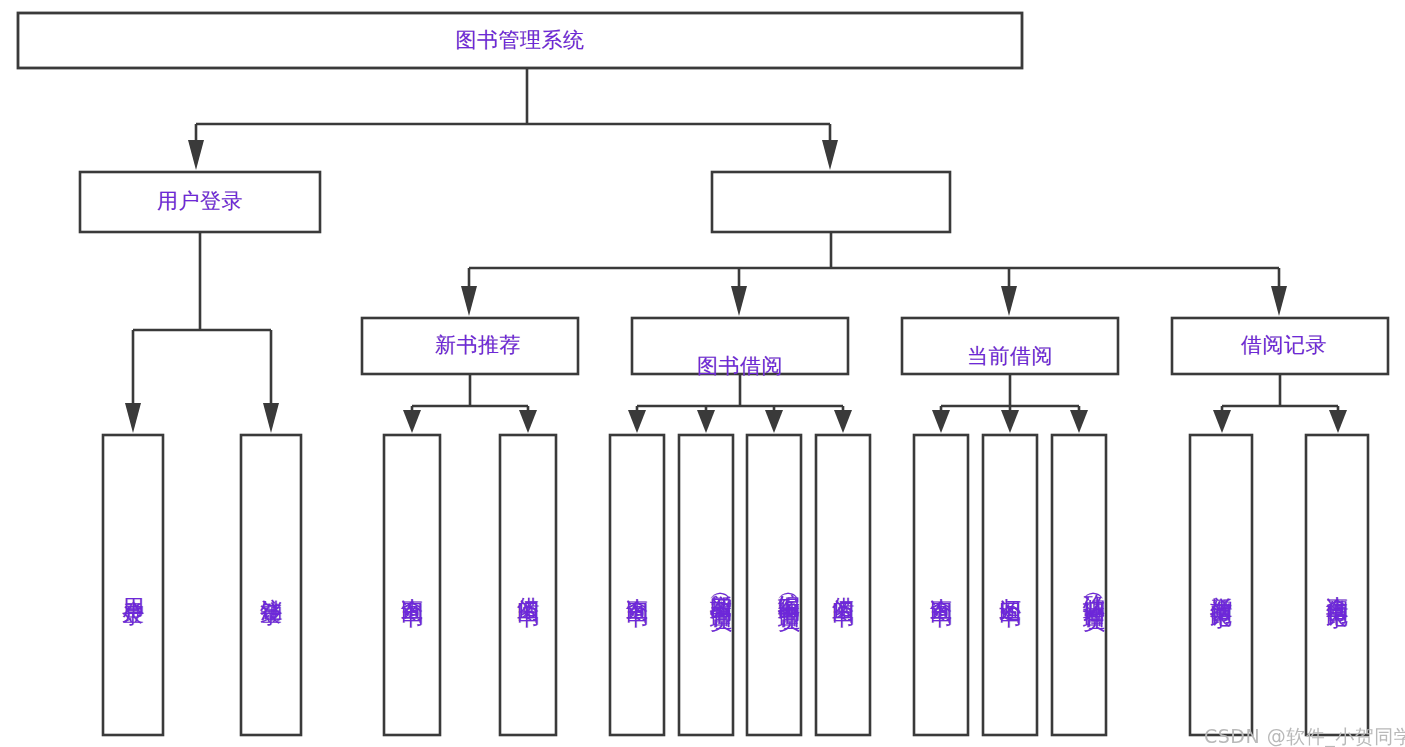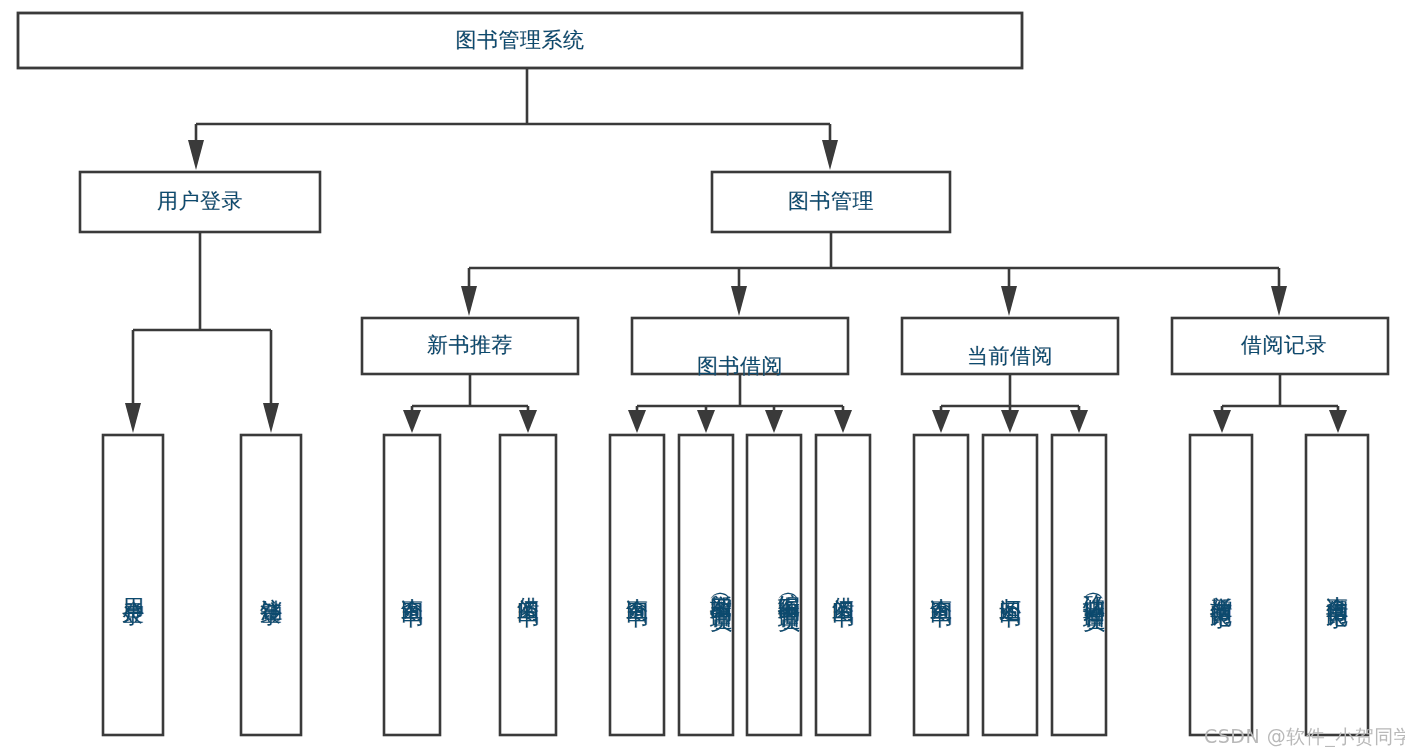--- a/index.html
+++ b/index.html
@@ -42,21 +42,21 @@
   }
   .arrow-head {
     fill: #3a3a3a;
     stroke: none;
   }
   .node-label {
     position: absolute;
     display: flex;
     align-items: center;
     justify-content: center;
-    color: #0c4a6e;
+    color: #6d28d9;
     font-family: "DejaVu Sans", "Liberation Sans", sans-serif;
     font-size: 21px;
     line-height: 1.12;
     letter-spacing: 0.5px;
     white-space: nowrap;
     pointer-events: none;
     text-shadow: 0.6px 0 rgba(120,140,200,0.30), -0.5px 0 rgba(190,130,70,0.28);
   }
   .node-label.vertical {
     writing-mode: vertical-rl;
@@ -175,23 +175,22 @@
     <rect class="node-box" x="983" y="435" width="54" height="300"></rect>
     <rect class="node-box" x="1052" y="435" width="54" height="300"></rect>
 
     <rect class="node-box" x="1190" y="435" width="62" height="300"></rect>
     <rect class="node-box" x="1306" y="435" width="62" height="300"></rect>
   </svg>
 
   <div class="node-label" style="left:18px; top:13px; width:1004px; height:55px;">图书管理系统</div>
 
   <div class="node-label" style="left:80px; top:172px; width:240px; height:60px;">用户登录</div>
-  <div class="node-label" style="left:712px; top:172px; width:238px; height:60px;">图书管理</div>
-
-  <div class="node-label" style="left:362px; top:318px; width:216px; height:56px;">新书推荐</div>
+
+  <div class="node-label" style="left:362px; top:318px; width:216px; height:56px;padding-left:8px;">新书推荐</div>
   <div class="node-label" style="left:632px; top:318px; width:216px; height:56px;margin-top:21px;">图书借阅</div>
   <div class="node-label" style="left:902px; top:318px; width:216px; height:56px;margin-top:11px;">当前借阅</div>
   <div class="node-label" style="left:1172px; top:318px; width:224px; height:56px;">借阅记录</div>
 
   <div class="node-label vertical v-center" style="left:103px; top:435px; width:60px; height:300px;">用户登录</div>
   <div class="node-label vertical v-center" style="left:241px; top:435px; width:60px; height:300px;">注销登录</div>
 
   <div class="node-label vertical v-center" style="left:384px; top:435px; width:56px; height:300px;">查询图书</div>
   <div class="node-label vertical v-center" style="left:500px; top:435px; width:56px; height:300px;">借阅图书</div>
 

